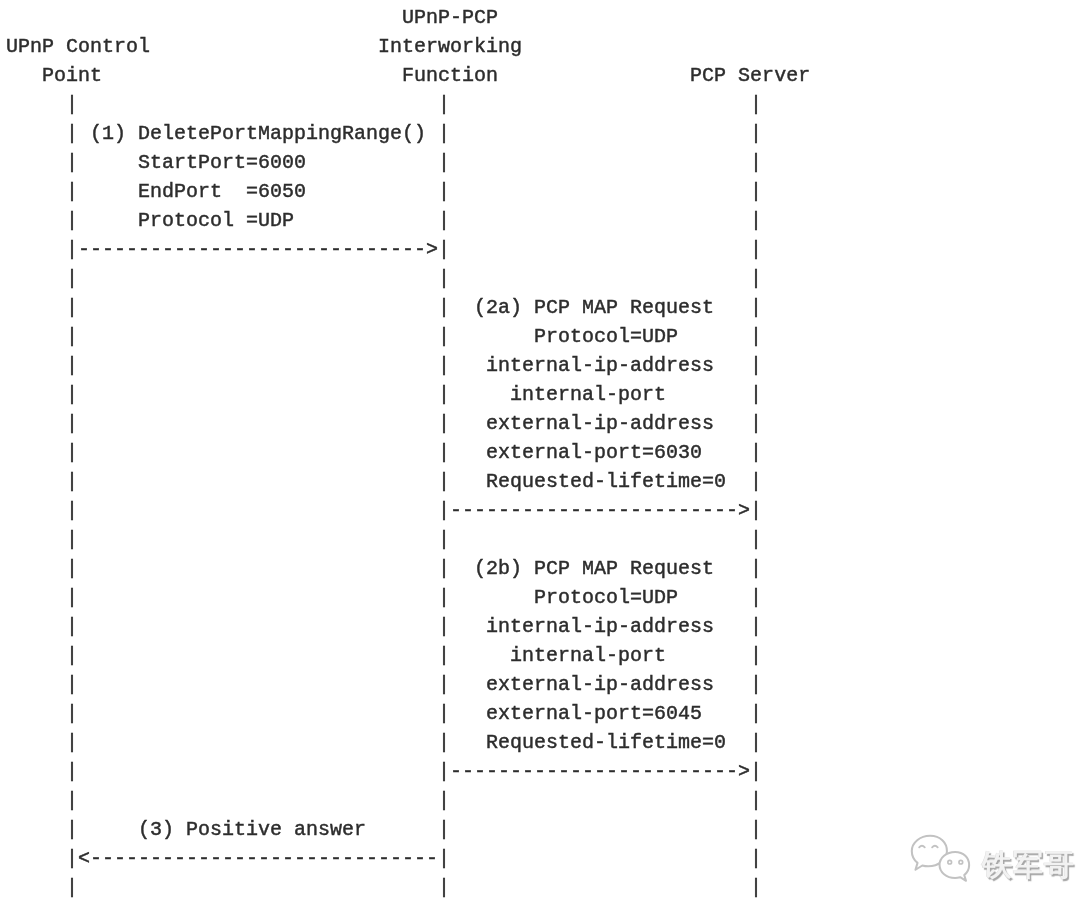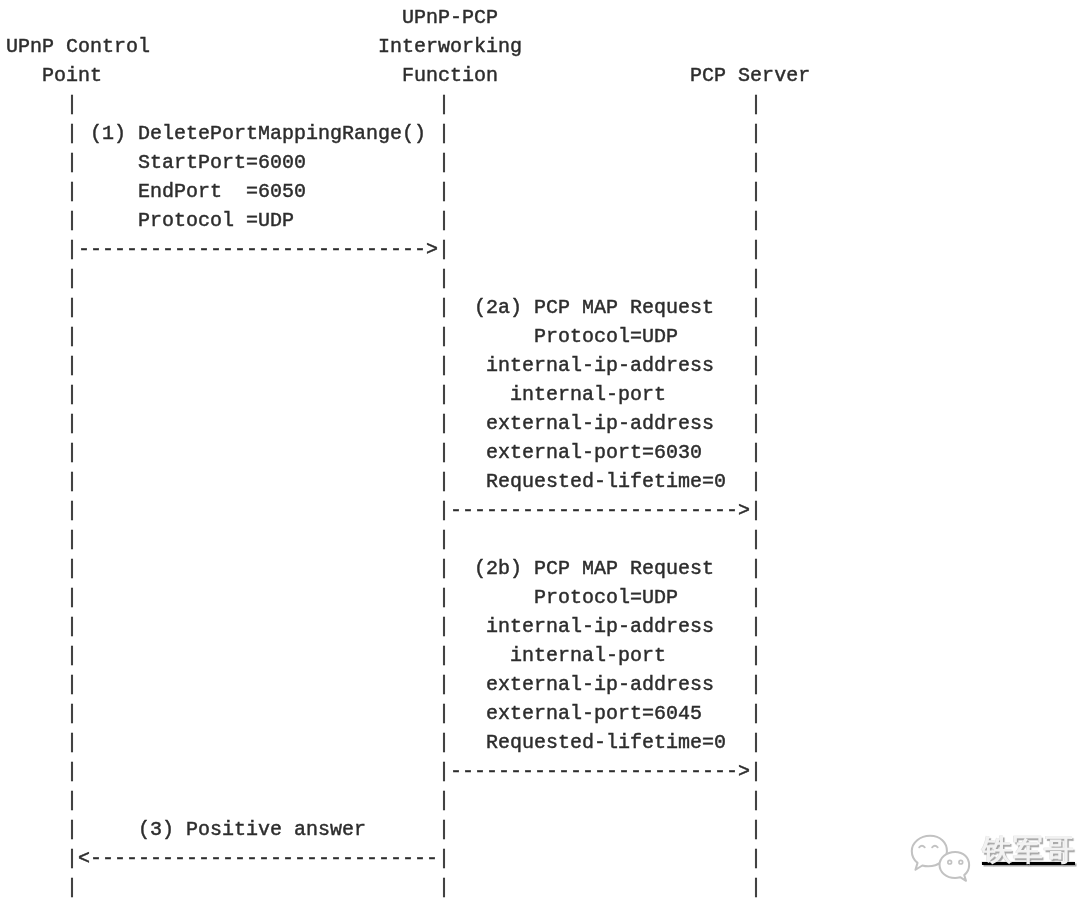--- a/index.html
+++ b/index.html
@@ -23,24 +23,23 @@
     letter-spacing: 0;
     color: #2d2d2d;
     -webkit-text-stroke: 0.45px #2d2d2d;
     white-space: pre;
   }
   .watermark {
     position: absolute;
     left: 903px;
     top: 830px;
     display: flex;
-    align-items: flex-start;
+    align-items: flex-end;
     gap: 5px;
     pointer-events: none;
-    text-decoration: underline;
   }
   .wm-icon {
     width: 74px;
     height: 56px;
     flex: 0 0 auto;
   }
   .wm-text {
     font-family: "DejaVu Sans", "Liberation Sans", sans-serif;
     font-size: 30px;
     font-weight: bold;

